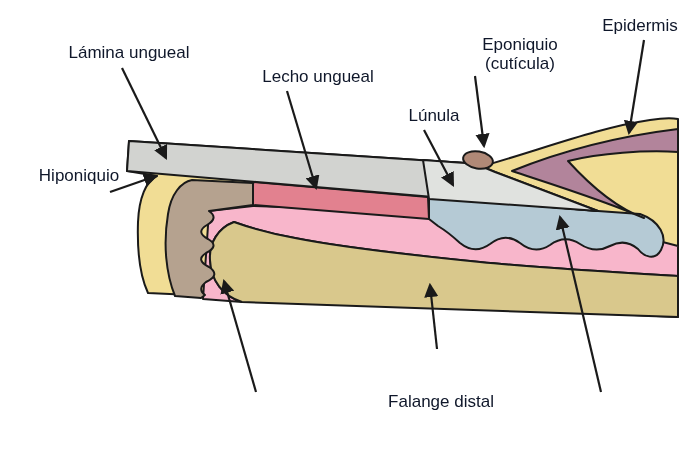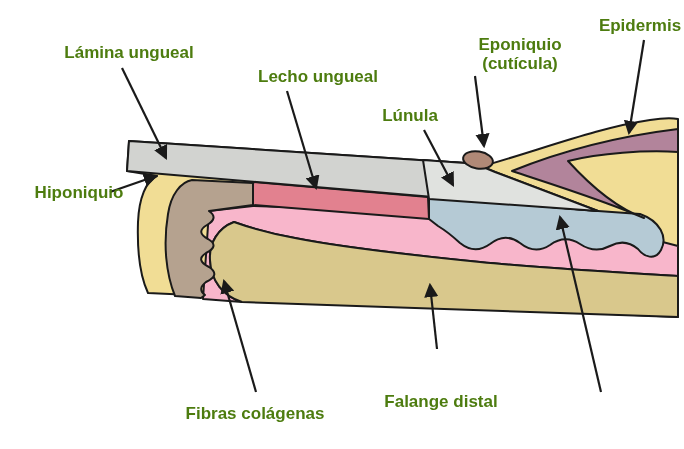--- a/index.html
+++ b/index.html
@@ -1,20 +1,20 @@
 <!DOCTYPE html>
 <html><head>
 <meta charset="utf-8">
 <style>
   html,body{margin:0;padding:0;background:#fff;}
   .stage{position:relative;width:684px;height:449px;background:#fff;overflow:hidden;
          font-family:"Liberation Sans", sans-serif;}
   .stage svg{position:absolute;left:0;top:0;}
   .lbl{position:absolute;transform:translate(-50%,-50%);white-space:nowrap;
-       font-size:17px;font-weight:bold;color:#4d7c0f;line-height:19px;text-align:center;}
+       font-size:17px;font-weight:normal;color:#0f172a;line-height:19px;text-align:center;}
   .region{stroke:#1a1a1a;stroke-width:2;stroke-linejoin:round;}
   .arrow{stroke:#1a1a1a;stroke-width:2.2;fill:none;}
 </style>
 </head>
 <body>
 
 <div class="stage">
 
   <svg width="684" height="449" viewBox="0 0 684 449">
     <defs>
@@ -66,17 +66,16 @@
     <line class="arrow" x1="601" y1="392" x2="560" y2="217" marker-end="url(#ah)"></line>
   </svg>
 
   <div class="lbl" style="left:129px;top:52px;">Lámina ungueal</div>
   <div class="lbl" style="left:280px;top:76px;margin-left:38px;">Lecho ungueal</div>
   <div class="lbl" style="left:480px;top:54px;margin-left:40px;">
     <div>Eponiquio</div>
     <div>(cutícula)</div>
   </div>
   <div class="lbl" style="left:640px;top:25px;">Epidermis</div>
-  <div class="lbl" style="left:410px;top:115px;">Lúnula</div>
-  <div class="lbl" style="left:59px;top:192px;padding-left:40px;">Hiponiquio</div>
-  <div class="lbl" style="left:255px;top:413px;">Fibras colágenas</div>
+  <div class="lbl" style="left:434px;top:115px;">Lúnula</div>
+  <div class="lbl" style="left:59px;top:175px;padding-left:40px;">Hiponiquio</div>
   <div class="lbl" style="left:441px;top:364px;margin-top:37px;">Falange distal</div>
 </div>
 
 </body></html>

